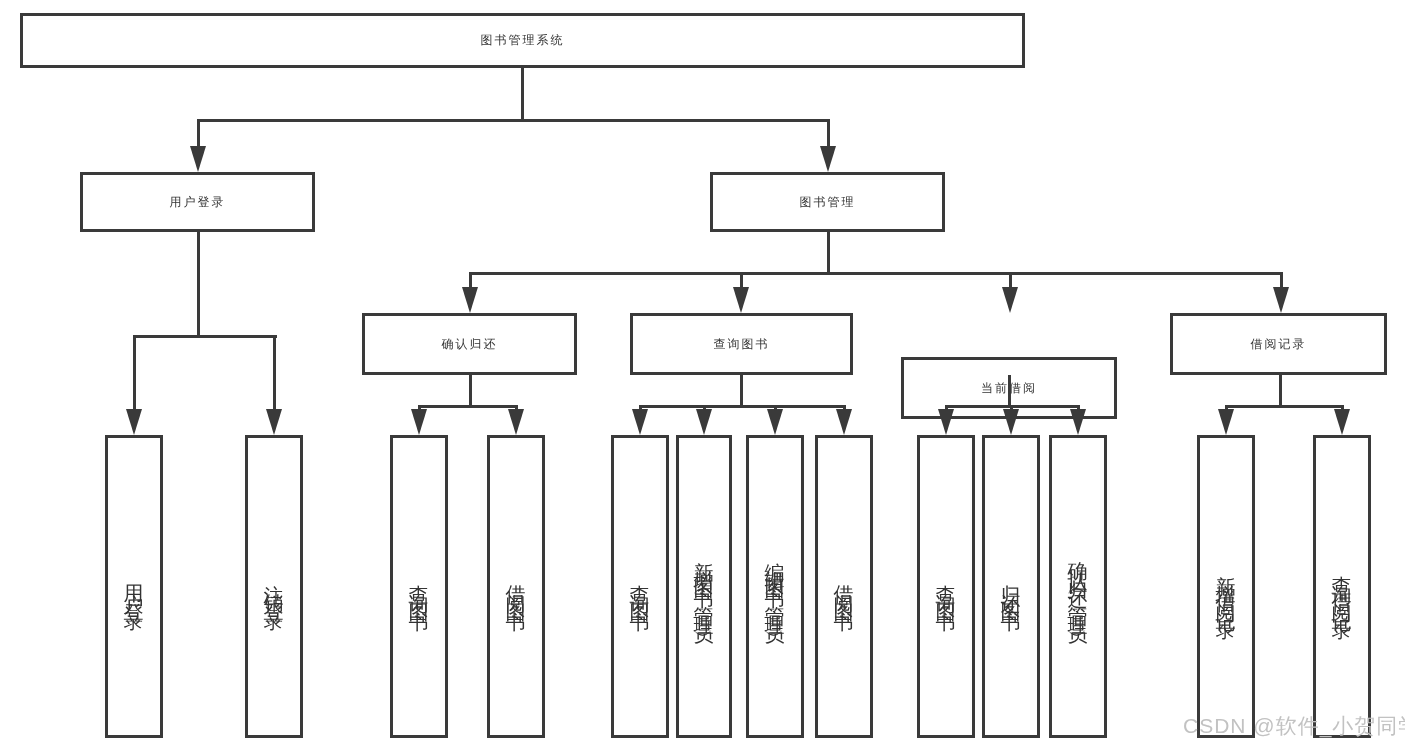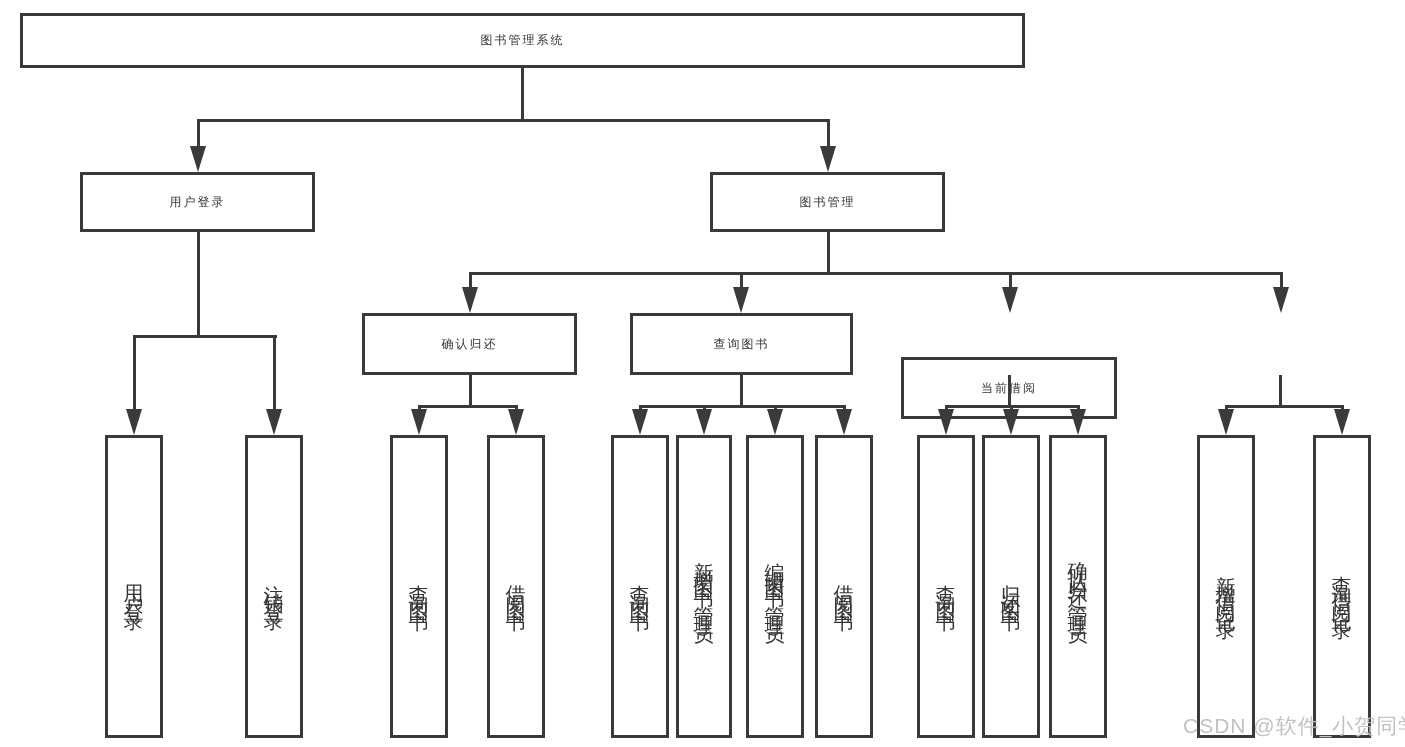--- a/index.html
+++ b/index.html
@@ -59,20 +59,21 @@
   <div class="ln" style="left:740px; top:272px; width:3px; height:17px;"></div>
   <div class="arw" style="left:733px; top:287px;"></div>
   <div class="ln" style="left:1009px; top:272px; width:3px; height:17px;"></div>
   <div class="arw" style="left:1002px; top:287px;"></div>
   <div class="ln" style="left:1280px; top:272px; width:3px; height:17px;"></div>
   <div class="arw" style="left:1273px; top:287px;"></div>
 
   <div class="box" style="left:362px; top:313px; width:215px; height:62px;">确认归还</div>
   <div class="box" style="left:630px; top:313px; width:223px; height:62px;">查询图书</div>
   <div class="box" style="left:901px; top:313px; width:216px; height:62px;margin-top:44px;">当前借阅</div>
+  <div class="box" style="left:1170px; top:313px; width:217px; height:62px;">借阅记录</div>
 
   <div class="ln" style="left:469px; top:375px; width:3px; height:30px;"></div>
   <div class="ln" style="left:418px; top:405px; width:100px; height:3px;"></div>
   <div class="ln" style="left:418px; top:405px; width:3px; height:6px;"></div>
   <div class="arw" style="left:411px; top:409px;"></div>
   <div class="ln" style="left:515px; top:405px; width:3px; height:6px;"></div>
   <div class="arw" style="left:508px; top:409px;"></div>
 
   <div class="ln" style="left:740px; top:375px; width:3px; height:30px;"></div>
   <div class="ln" style="left:639px; top:405px; width:207px; height:3px;"></div>

